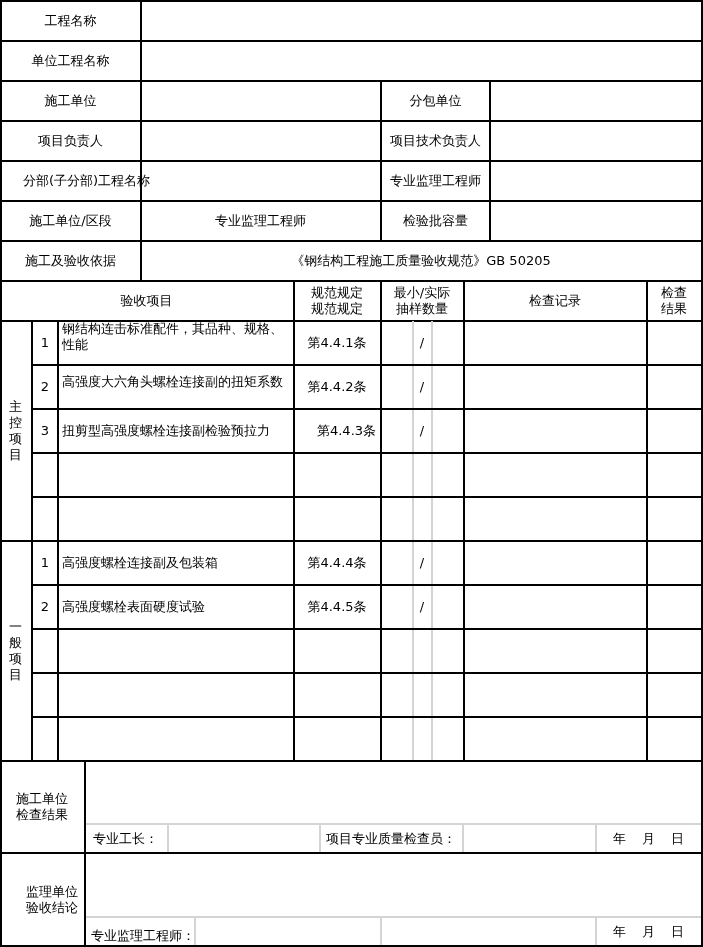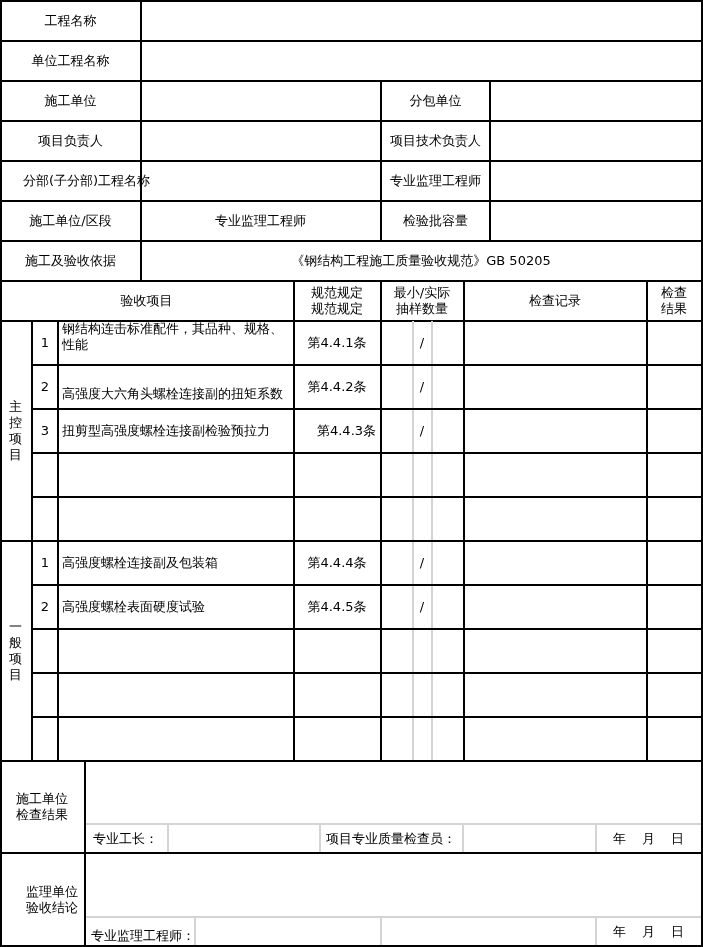--- a/index.html
+++ b/index.html
@@ -80,21 +80,21 @@
     <span>性能</span>
   </div>
   <div class="cell" style="left:294px;top:321px;width:86px;height:44px;">第4.4.1条</div>
   <div class="cell input" style="left:381px;top:321px;width:32px;height:44px;"></div>
   <div class="cell" style="left:413px;top:321px;width:18px;height:44px;">/</div>
   <div class="cell input" style="left:464px;top:321px;width:182px;height:44px;"></div>
   <div class="cell input" style="left:647px;top:321px;width:54px;height:44px;"></div>
 </div>
 <div>
   <div class="cell" style="left:32px;top:365px;width:26px;height:44px;">2</div>
-  <div class="cell left" style="left:59px;top:372px;width:234px;height:44px;">高强度大六角头螺栓连接副的扭矩系数</div>
+  <div class="cell left" style="left:59px;top:360px;width:234px;height:44px;">高强度大六角头螺栓连接副的扭矩系数</div>
   <div class="cell" style="left:294px;top:365px;width:86px;height:44px;">第4.4.2条</div>
   <div class="cell input" style="left:381px;top:365px;width:32px;height:44px;"></div>
   <div class="cell" style="left:413px;top:365px;width:18px;height:44px;">/</div>
   <div class="cell input" style="left:464px;top:365px;width:182px;height:44px;"></div>
   <div class="cell input" style="left:647px;top:365px;width:54px;height:44px;"></div>
 </div>
 <div>
   <div class="cell" style="left:32px;top:409px;width:26px;height:44px;">3</div>
   <div class="cell left" style="left:59px;top:409px;width:234px;height:44px;">扭剪型高强度螺栓连接副检验预拉力</div>
   <div class="cell" style="left:294px;top:409px;width:105px;height:44px;">第4.4.3条</div>

